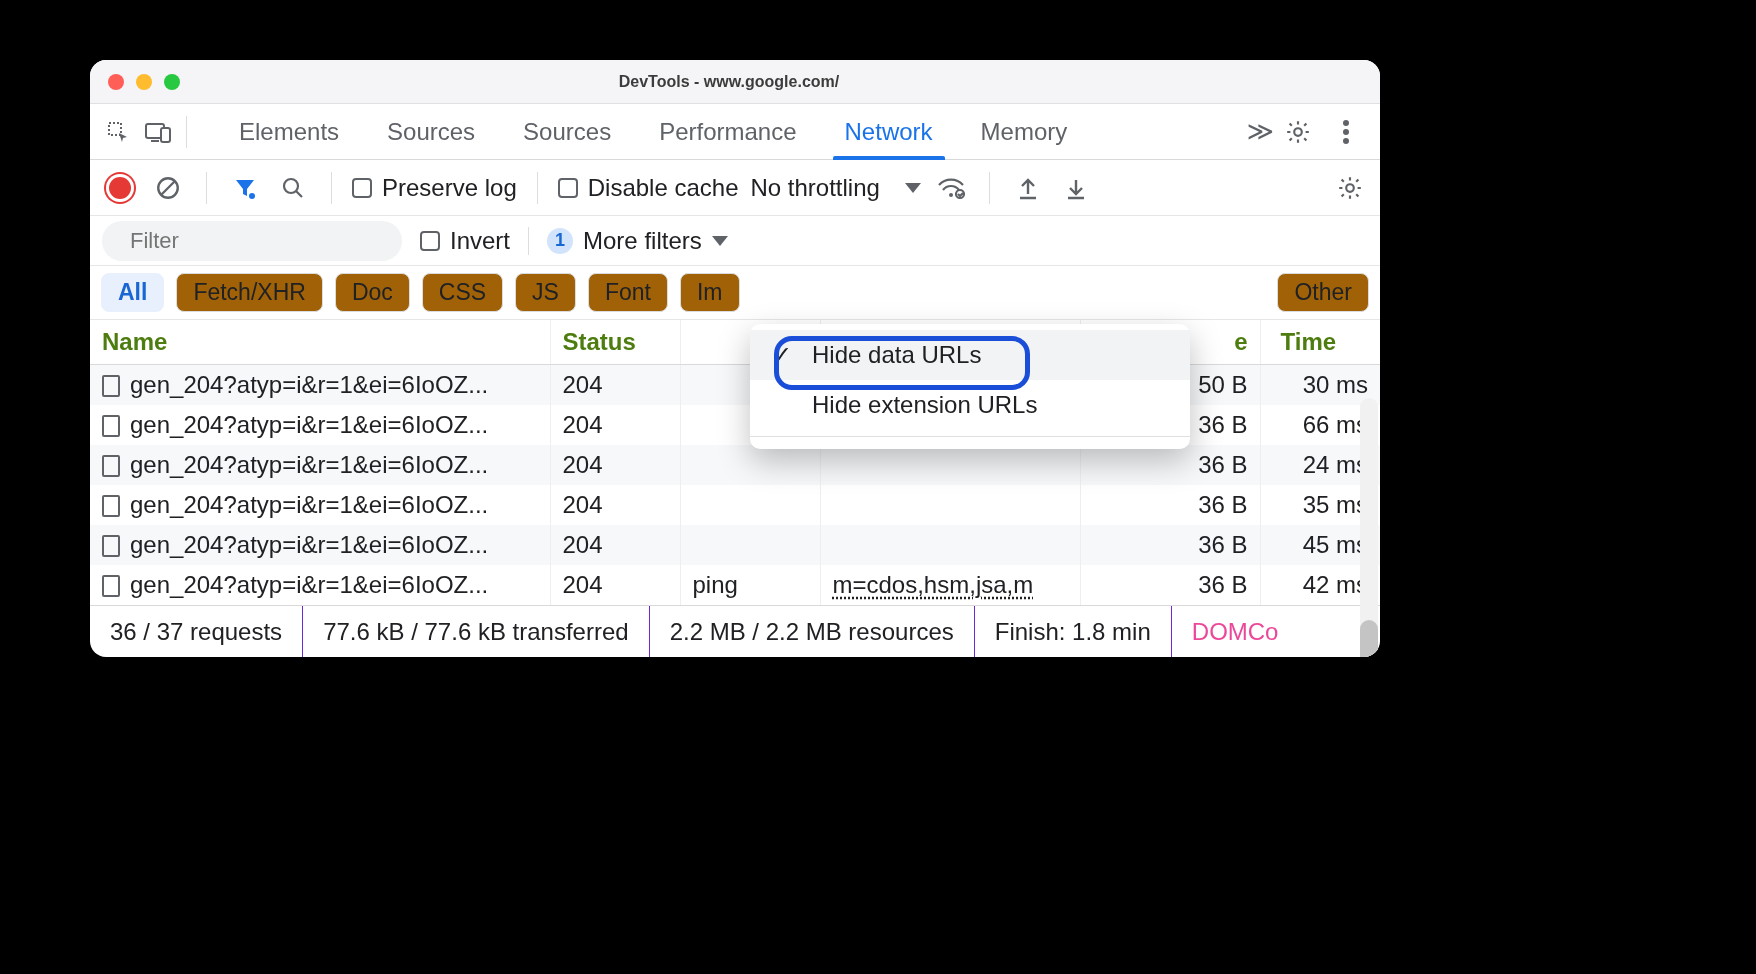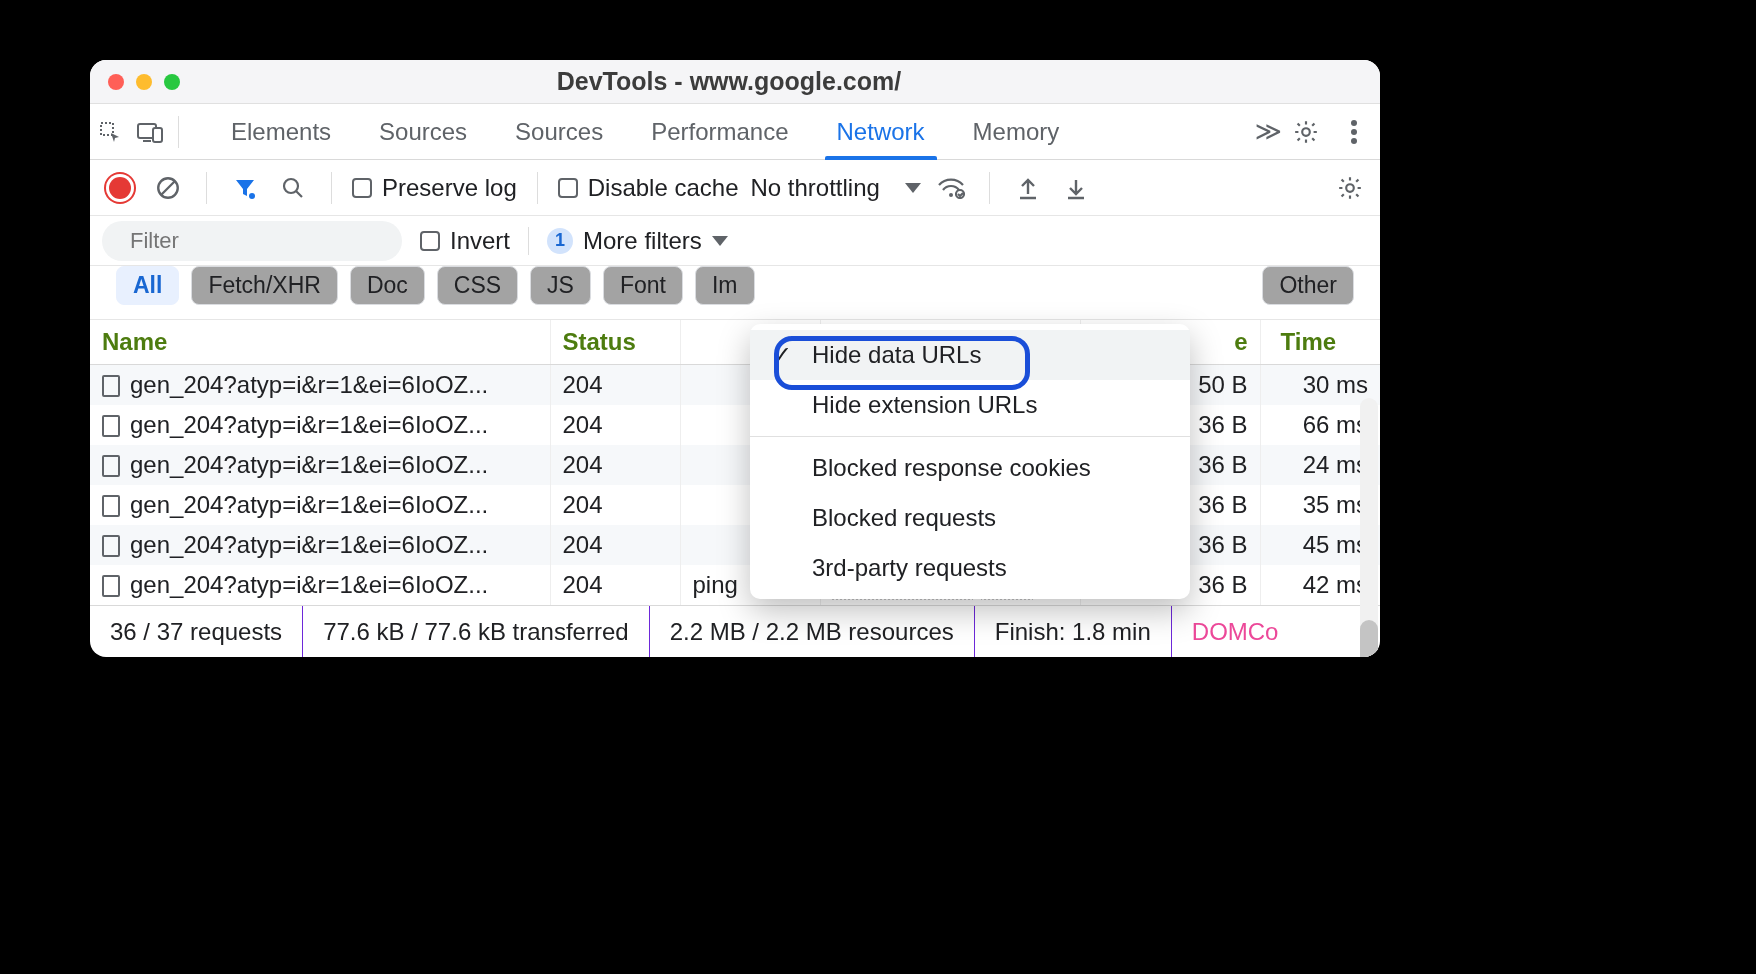--- a/index.html
+++ b/index.html
@@ -34,28 +34,28 @@
   }
   .traffic {
     display: flex;
     gap: 12px;
     margin-left: 18px;
   }
   .tl { width: 16px; height:16px; border-radius:50%; }
   .tl.red{background:#ff5f57;} .tl.yel{background:#febc2e;} .tl.grn{background:#28c840;}
   .title {
     position:absolute; left:0; right:12px; text-align:center;
-    font-size:25px; color:#3c3c3c; font-weight:600;
+    font-size:16px; color:#3c3c3c; font-weight:600;
   }
   
   .tabstrip {
     display:flex; align-items:center;
     height: 56px;
     border-bottom: 1px solid #d9d9d9;
-    padding: 0 0;
+    padding: 0 8px;
   }
   .tabstrip .iconbtn {
     width:40px; height:40px; display:flex; align-items:center; justify-content:center;
     color:#5f6368;
   }
   .tabstrip .tabs { display:flex; align-items:stretch; margin-left: 20px; flex:1; height:100%; }
   .tab {
     padding: 0 24px;
     display:flex; align-items:center;
     font-size: 24px;
@@ -117,30 +117,30 @@
     display:flex; align-items:center; gap:10px; font-size:24px; color:#202124;
     border-left:1px solid #ddd; padding-left:18px;
   }
   .badge {
     background:#d2e3fc; color:#1967d2; font-weight:700;
     width:26px; height:26px; border-radius:50%;
     display:flex; align-items:center; justify-content:center; font-size:18px;
   }
   
   .pillbar {
-    display:flex; align-items:flex-start;
+    display:flex; align-items:center;
     height: 54px;
-    padding: 0 26px;
+    padding: 0 11px;
     gap: 12px;
     border-bottom: 1px solid #e6e6e6;
   }
   .pill {
     border:1px solid #dadce0; border-radius:8px;
     padding: 5px 16px; font-size:23px; color:#202124;
-    background:#a3a3a3;
+    background:#a16207;
   }
   .pill.active { background:#e8f0fe; color:#1967d2; border-color:#e8f0fe; font-weight:600;}
   .pill.right { margin-left:auto; }
   
   .popover {
     position:absolute;
     left: 660px; top: 264px;
     width: 440px;
     background:#fff;
     border-radius: 10px;
@@ -428,31 +428,17 @@
         <div class="popitem hl">
           <span class="check">✓</span>
           <span>Hide data URLs</span>
         </div>
         <div class="popitem">
           <span class="check"></span>
           <span>Hide extension URLs</span>
         </div>
       </div>
     <div class="popdivider"></div>
-    <div id="pop2-mount">
-        <div class="popitem">
-          <span class="check"></span>
-          <span>Blocked response cookies</span>
-        </div>
-        <div class="popitem">
-          <span class="check"></span>
-          <span>Blocked requests</span>
-        </div>
-        <div class="popitem">
-          <span class="check"></span>
-          <span>3rd-party requests</span>
-        </div>
-      </div>
   </div>
 
   <div class="ring-blue ring1"></div>
 
 </div>
 
 </body></html>

